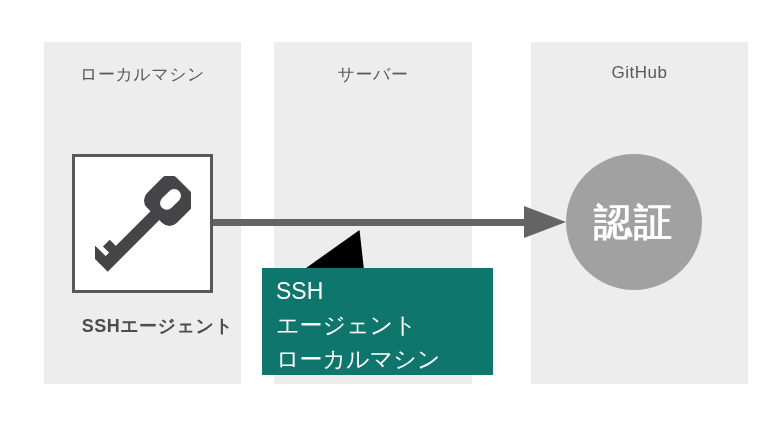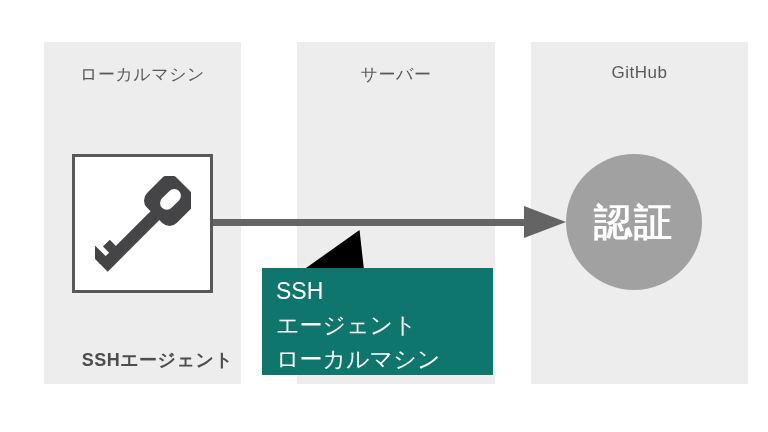--- a/index.html
+++ b/index.html
@@ -2,31 +2,31 @@
 <html><head>
 <meta charset="utf-8">
 <style>
   html,body{margin:0;padding:0;background:#ffffff;}
   body{font-family:"Liberation Sans","DejaVu Sans",sans-serif;}
   .stage{position:relative;width:768px;height:432px;background:#ffffff;overflow:hidden;}
 
   
   .col{position:absolute;top:42px;height:342px;background:#ededed;}
   #col-local{left:44px;width:197px;}
-  #col-server{left:297px;width:198px;}
+  #col-server{left:274px;width:198px;}
   #col-github{left:531px;width:217px;}
   .col-header{padding-top:21px;text-align:center;font-size:17px;color:#595959;letter-spacing:.5px;}
 
   
   .key-box{position:absolute;left:72px;top:154px;width:135px;height:133px;
            background:#ffffff;border:3px solid #58585a;
            display:flex;align-items:center;justify-content:center;}
   .key-box svg{width:96px;height:96px;display:block;}
   .key-box-label{position:absolute;left:44px;top:314px;width:227px;text-align:center;
-                 font-size:18px;font-weight:bold;color:#4d4d4d;letter-spacing:.5px;margin-top:34px;}
+                 font-size:18px;font-weight:bold;color:#4d4d4d;letter-spacing:.5px;}
 
   
   .arrow-line{position:absolute;left:213px;top:219px;width:315px;height:7px;background:#646464;}
   .arrow-head{position:absolute;left:524px;top:206px;width:0;height:0;
               border-top:16px solid transparent;border-bottom:16px solid transparent;
               border-left:42px solid #646464;}
 
   
   .auth-circle{position:absolute;left:566px;top:154px;width:136px;height:136px;border-radius:50%;
                background:#a1a1a1;display:flex;align-items:center;justify-content:center;text-align:right;}

